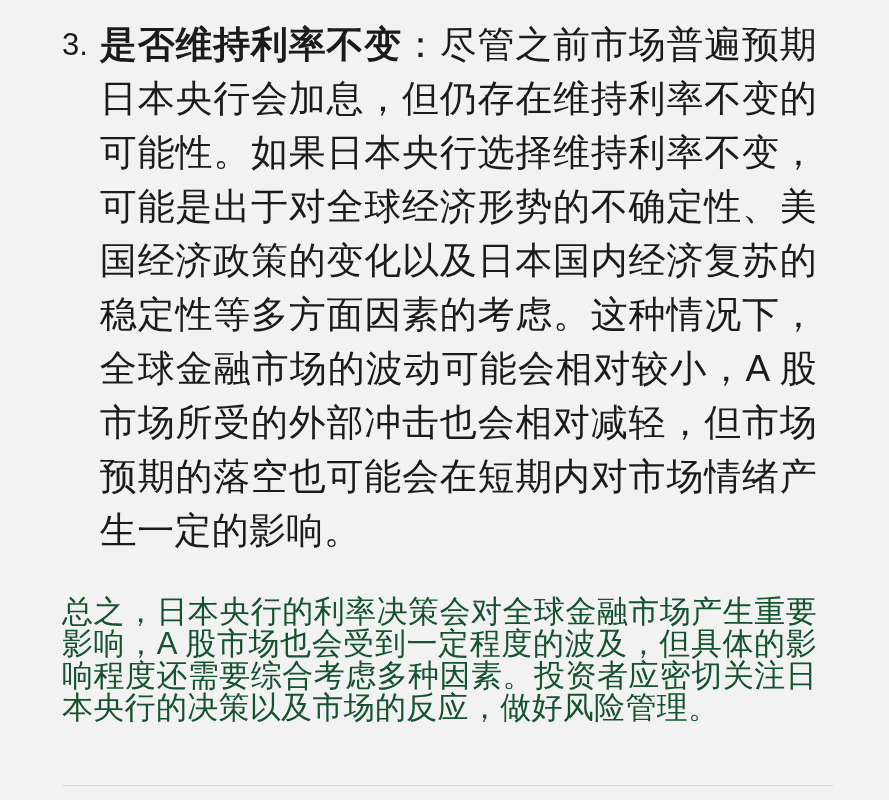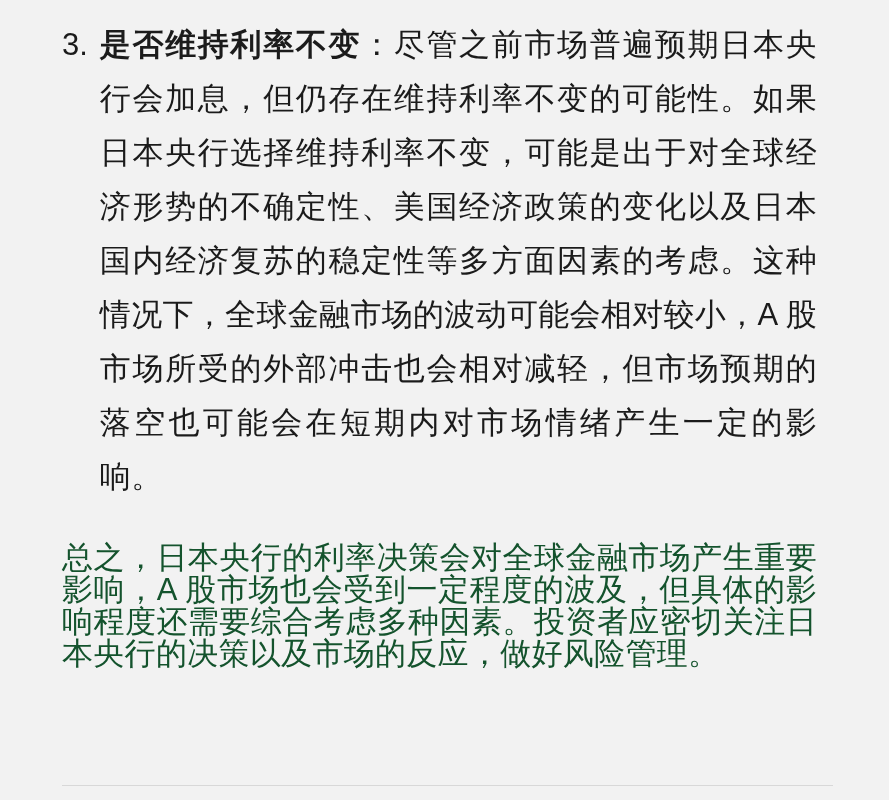--- a/index.html
+++ b/index.html
@@ -29,21 +29,21 @@
   .list-marker {
     flex: 0 0 auto;
     font-size: 31px;
     line-height: 54px;
     font-weight: 400;
     padding-right: 12px;
     color: #1b1b1b;
   }
   .list-body {
     flex: 1 1 auto;
-    font-size: 31px;
+    font-size: 37px;
     line-height: 54px;
     letter-spacing: 0.3px;
     text-align: justify;
     text-justify: inter-ideograph;
     color: #1b1b1b;
   }
   .lead {
     font-weight: bold;
   }
   .paragraph {

